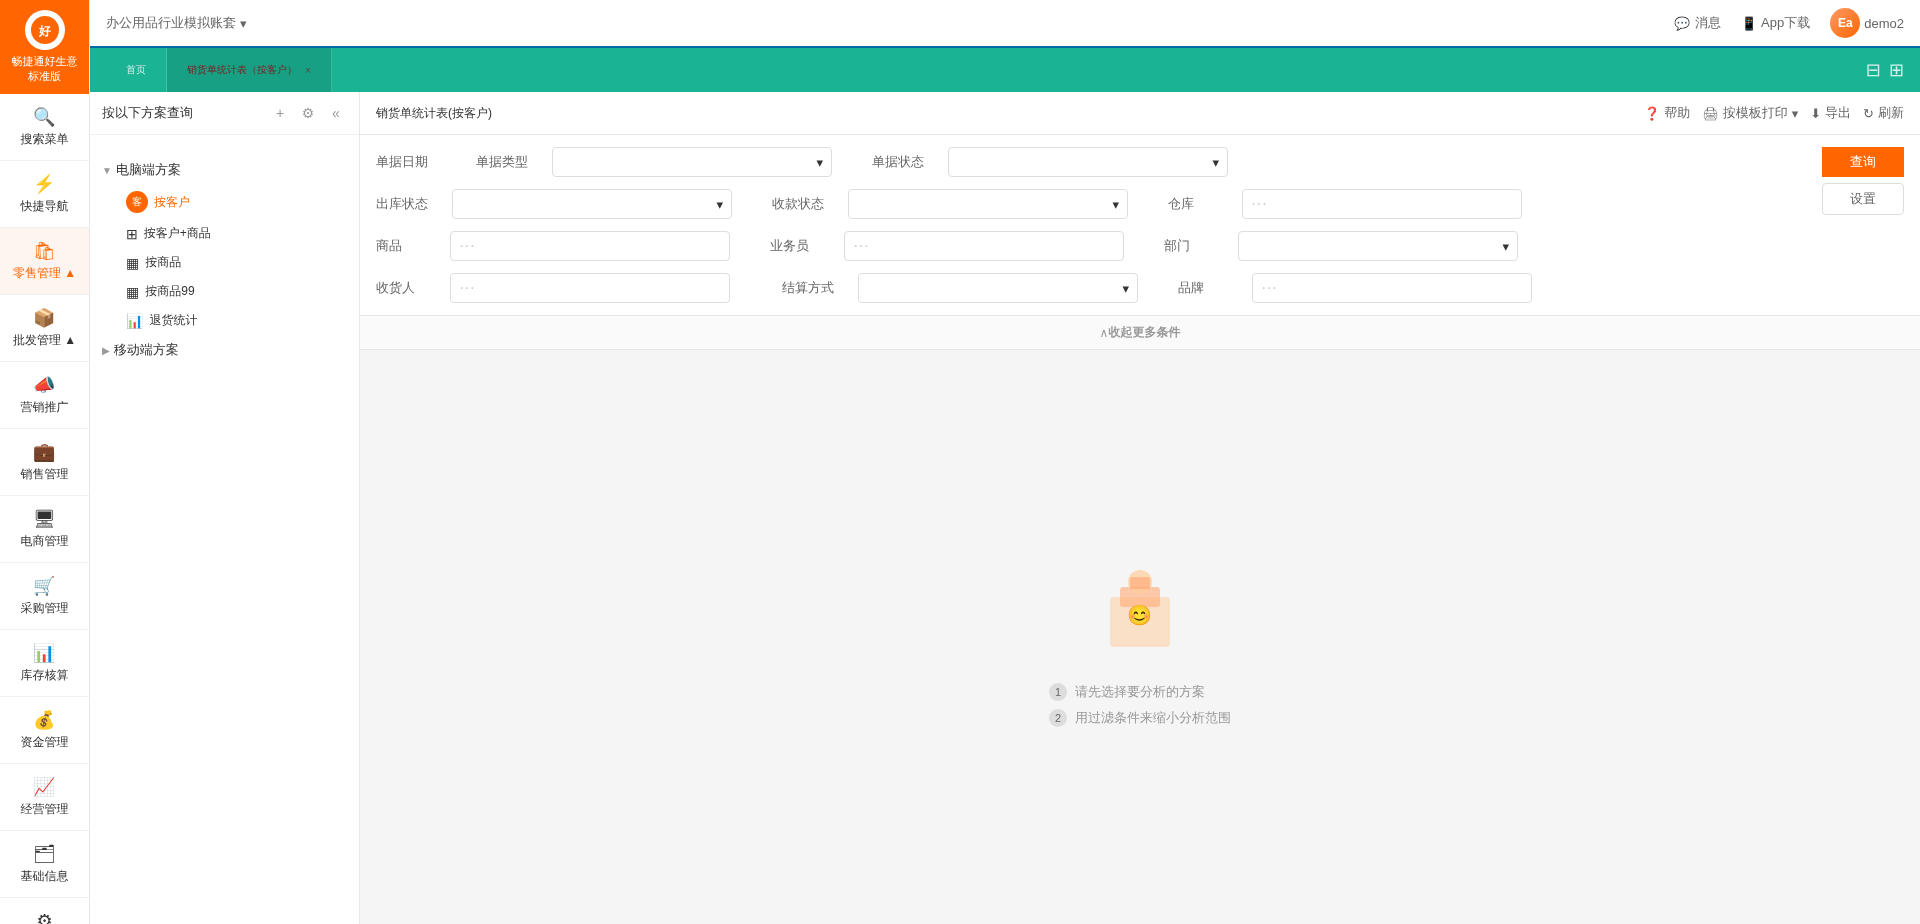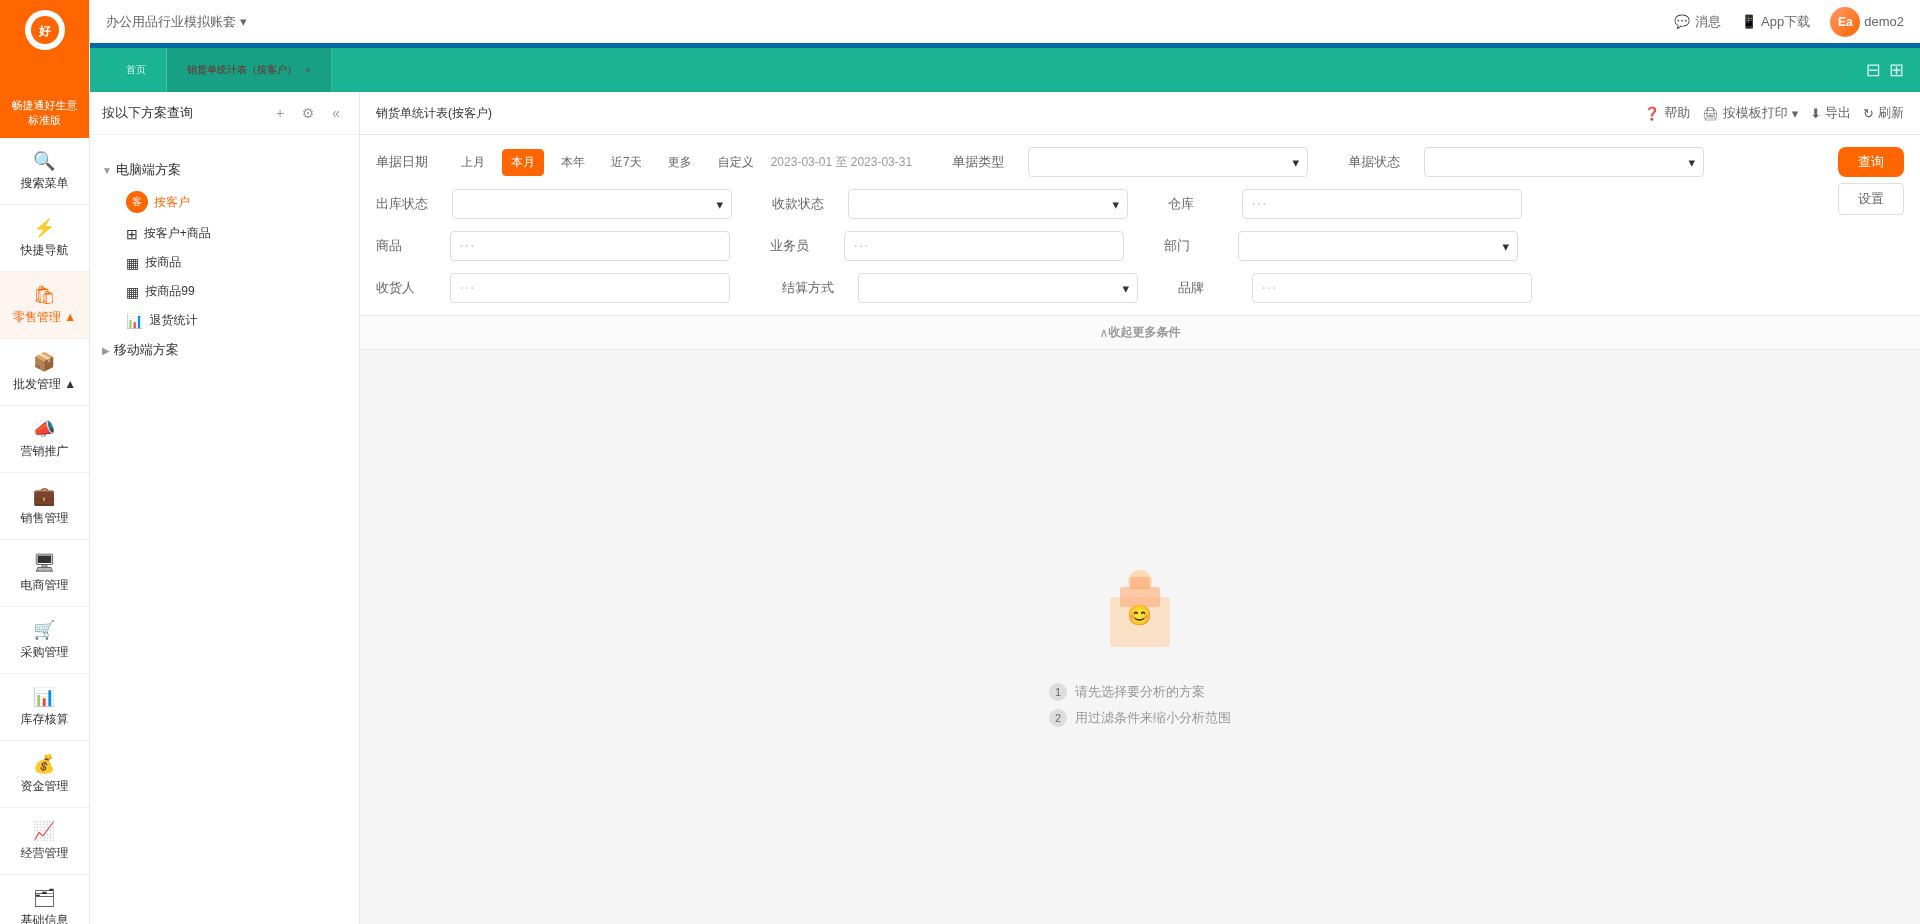--- a/index.html
+++ b/index.html
@@ -33,21 +33,20 @@
       border-radius: 50%;
       display: flex;
       align-items: center;
       justify-content: center;
       margin-bottom: 4px;
     }
     .logo-text {
       color: #fff;
       font-size: 11px;
       text-align: center;
-      margin-top: 44px;
     }
     .sidebar-item {
       width: 100%;
       display: flex;
       flex-direction: column;
       align-items: center;
       padding: 12px 5px;
       cursor: pointer;
       color: #333;
       font-size: 12px;
@@ -66,21 +65,21 @@
     }
 
     
     .top-header {
       height: 48px;
       background: #fff;
       display: flex;
       align-items: center;
       justify-content: space-between;
       padding: 0 16px;
-      border-bottom: 5px solid #0369a1;
+      border-bottom: 2px solid #0369a1;
       flex-shrink: 0;
     }
     .header-left {
       display: flex;
       align-items: center;
       gap: 8px;
     }
     .header-selector {
       display: flex;
       align-items: center;
@@ -342,22 +341,22 @@
       justify-content: center;
       font-size: 11px;
       color: #666;
     }
 
     
     .btn-primary {
       background: #ff6600;
       color: #fff;
       border: none;
-      border-radius: 8px;
-      padding: 6px 20px;
+      border-radius: 0;
+      padding: 6px 28px;
       cursor: pointer;
       font-size: 13px;
     }
     .btn-secondary {
       background: #fff;
       color: #666;
       border: 1px solid #ddd;
       border-radius: 4px;
       padding: 6px 8px;
       cursor: pointer;
@@ -597,29 +596,20 @@
         </div>
       </div>
 
       <div class="filter-area">
 
         <div style="display:flex; align-items:flex-start; gap:12px;">
           <div style="flex:1;">
 
             <div class="filter-row">
               <span class="filter-label">单据日期</span>
-              <div class="date-filter">
-                <div class="date-btn">上月</div>
-                <div class="date-btn active">本月</div>
-                <div class="date-btn">本年</div>
-                <div class="date-btn">近7天</div>
-                <div class="date-btn">更多</div>
-                <div class="date-btn">自定义</div>
-                <span class="date-range">2023-03-01 至 2023-03-31</span>
-              </div>
 
               <span class="filter-label" style="margin-left:24px;">单据类型</span>
               <div class="filter-input" style="max-width:280px;">
                 <span class="placeholder"></span>
                 <span>▾</span>
               </div>
 
               <span class="filter-label" style="margin-left:24px;">单据状态</span>
               <div class="filter-input" style="max-width:280px;">
                 <span class="placeholder"></span>

